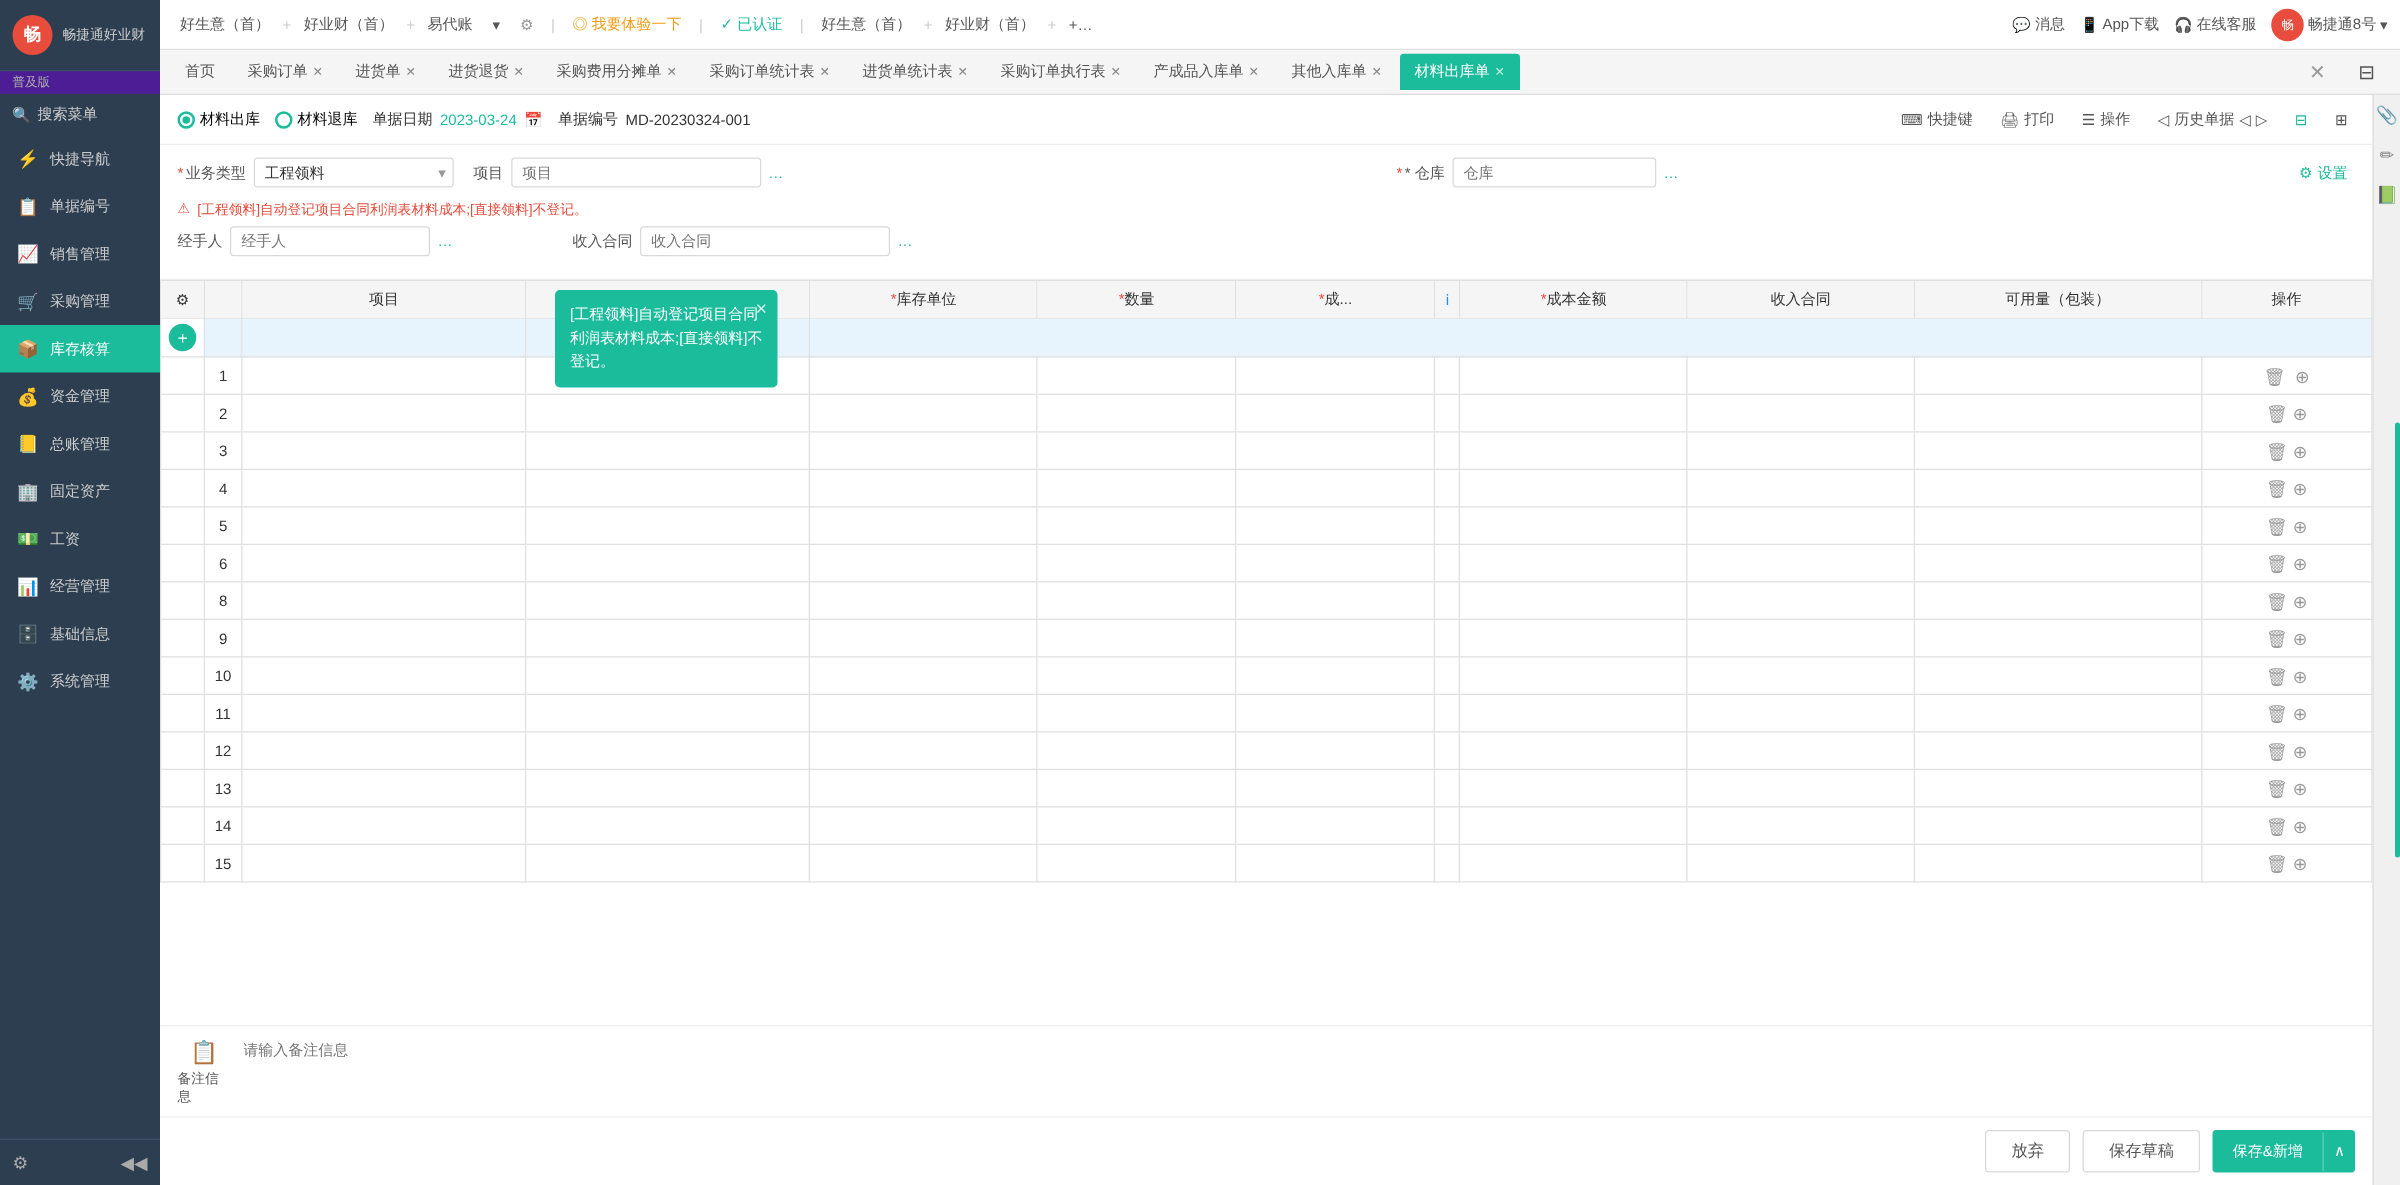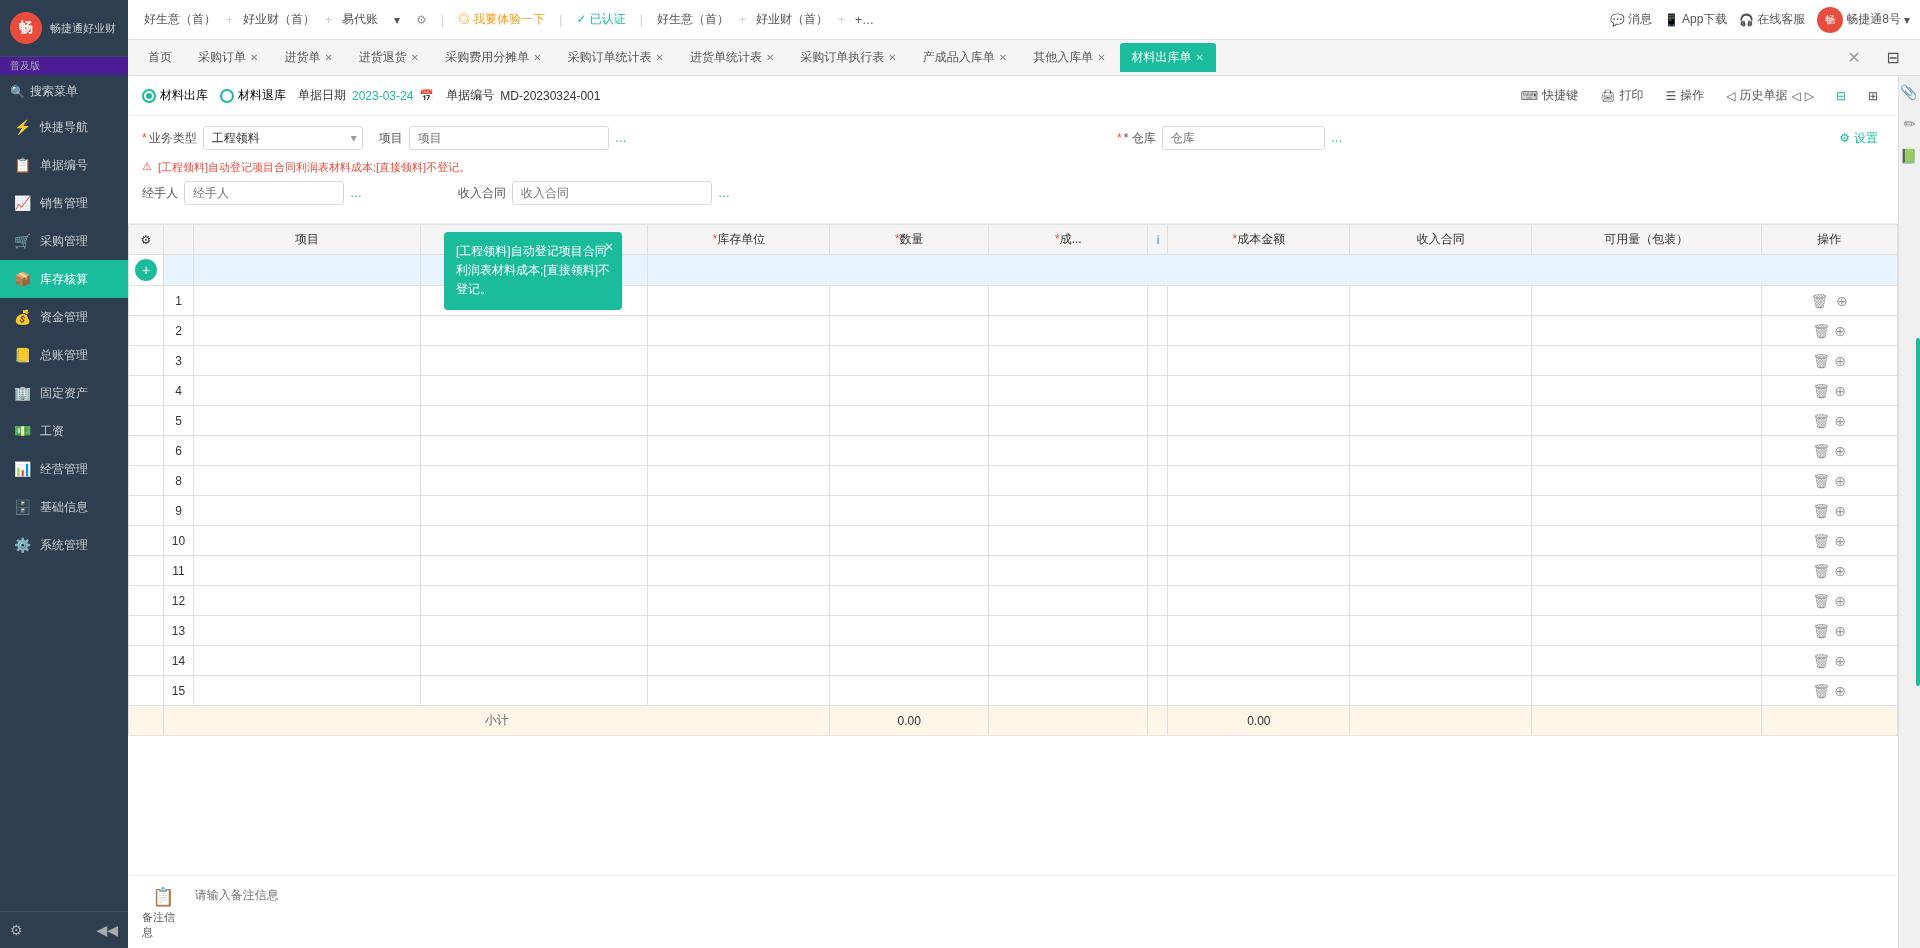--- a/index.html
+++ b/index.html
@@ -565,45 +565,42 @@
                 <td></td>
                 <td></td>
                 <td></td>
                 <td></td>
                 <td></td>
                 <td></td>
                 <td></td>
               <td style="text-align:center;"><span class="action-icon">🗑</span><span class="action-icon">⊕</span></td>
             </tr>
 
-            <tr class="subtotal">
-              <td></td>
-              <td colspan="4" style="text-align:center; color:#666;">小计</td>
-              <td style="text-align:center;">0.00</td>
-              <td></td>
-              <td></td>
-              <td style="text-align:center;">0.00</td>
-              <td></td>
-              <td></td>
-              <td></td>
-            </tr>
           </tbody>
         </table>
       </div>
 
       <div class="bottom-area">
         <div class="remark-area">
           <div style="display:flex; flex-direction:column; align-items:center; gap:2px;">
             <span class="remark-icon">📋</span>
             <span style="font-size:11px; color:#555;">备注信息</span>
           </div>
           <input class="remark-input" type="text" placeholder="请输入备注信息" style="">
         </div>
       </div>
 
+      <div class="footer-btns">
+        <button class="btn">放弃</button>
+        <button class="btn">保存草稿</button>
+        <div class="btn-primary-split">
+          <span class="btn-main">保存&amp;新增</span>
+          <span class="btn-arrow">∧</span>
+        </div>
+      </div>
     </div>
 
     <div class="right-panel" style="position:relative;">
       <span class="right-panel-icon">📎</span>
       <span class="right-panel-icon">✏</span>
       <span class="right-panel-icon active" style="color:#1abc9c;">📗</span>
       <div class="green-bar"></div>
     </div>
   </div>
 

